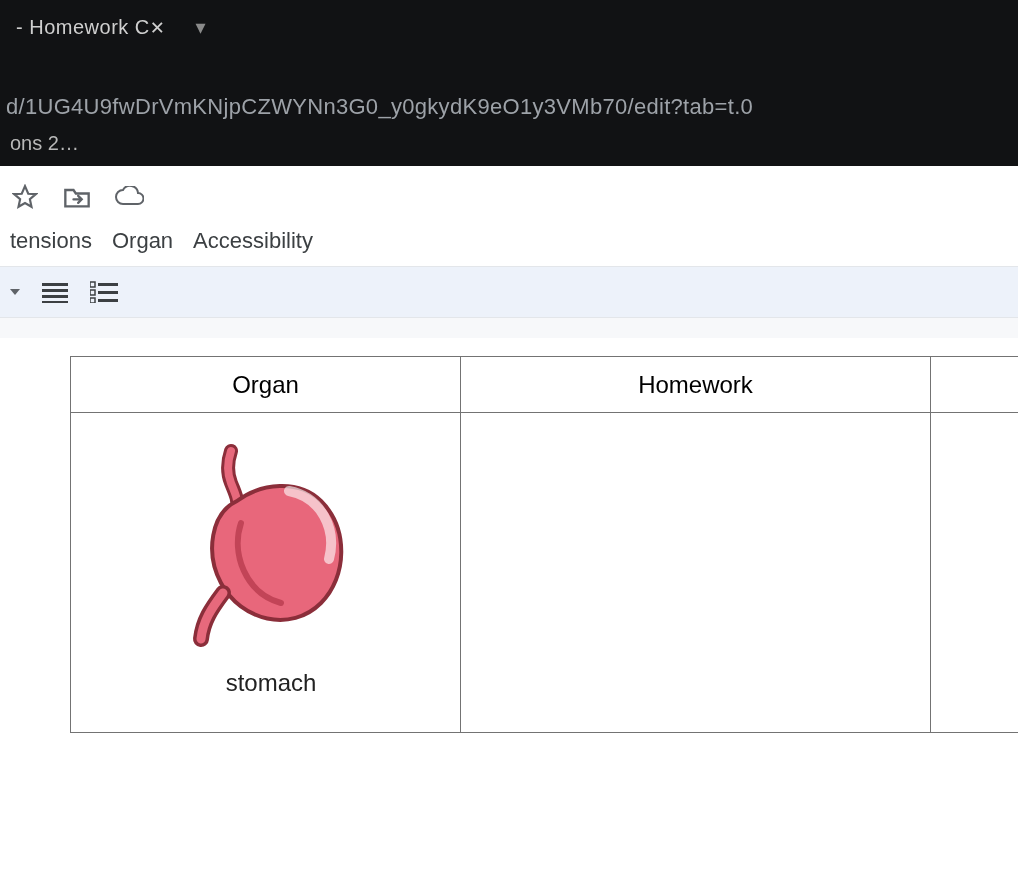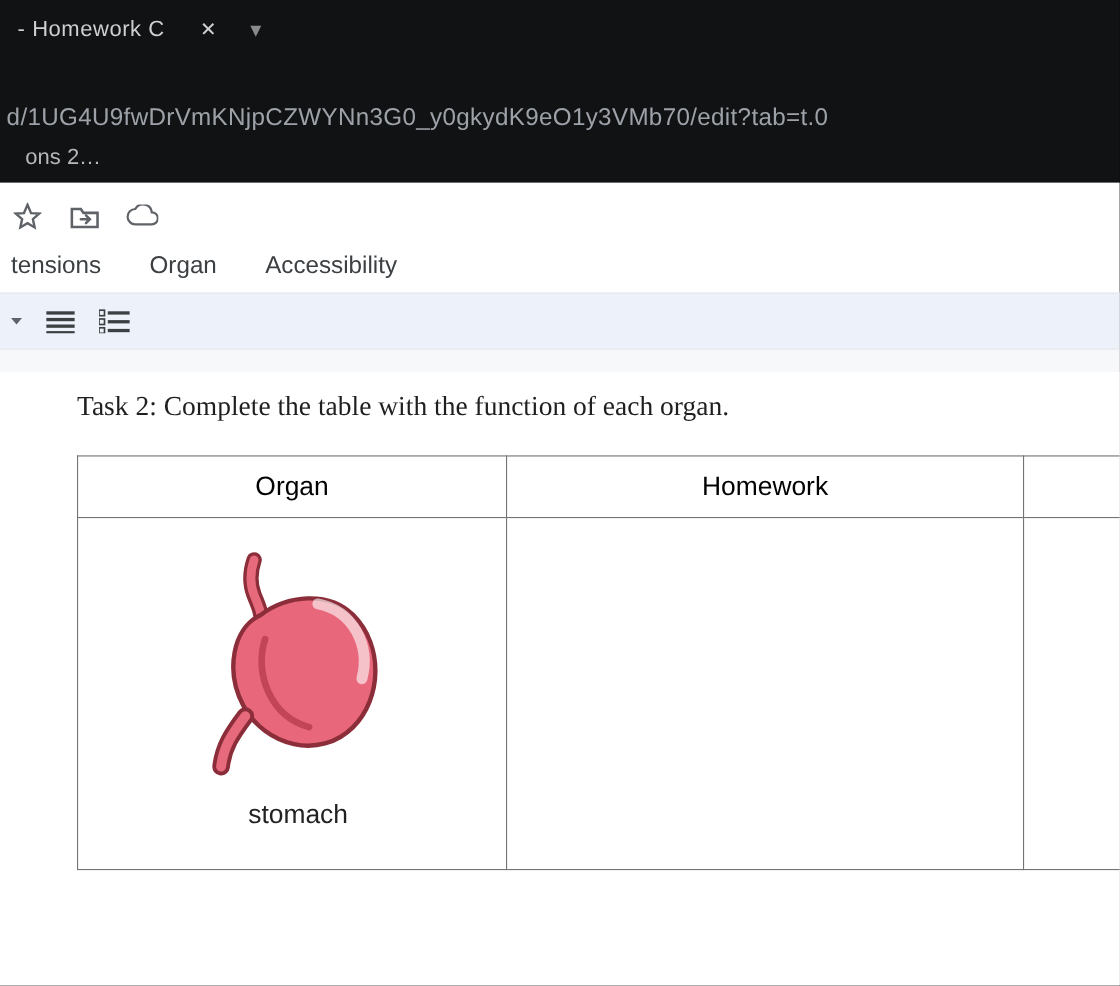--- a/index.html
+++ b/index.html
@@ -1,29 +1,29 @@
 <!DOCTYPE html>
 <html><head>
 <meta charset="utf-8">
 <style>
   * { box-sizing: border-box; margin: 0; padding: 0; }
   html, body { width: 1018px; height: 896px; font-family: Arial, sans-serif; overflow: hidden; background:#000; }
   .browser-chrome { background:#111214; color:#bdbdbd; width:100%; }
   .tab-strip { display:flex; align-items:center; height:54px; padding:0 6px; gap:10px; }
-  .tab { display:flex; align-items:center; gap:32px; padding:6px 10px; color:#cfcfcf; font-size:20px; letter-spacing:0.5px; }
+  .tab { display:flex; align-items:flex-end; gap:0; padding:6px 10px; color:#cfcfcf; font-size:20px; letter-spacing:0.5px; }
   .tab .close { color:#cfcfcf; font-size:18px; }
   .new-tab { color:#8a8a8a; font-size:20px; padding:0 10px; }
   .address-bar { height:66px; display:flex; align-items:flex-end; padding:0 6px; }
   .url { color:#9da2a8; font-size:22px; font-family: Arial, sans-serif; letter-spacing:0.3px; white-space:nowrap; overflow:hidden; }
-  .bookmarks-bar { height:46px; display:flex; align-items:center; padding:0 23px; color:#b8b8b8; font-size:20px; }
+  .bookmarks-bar { height:46px; display:flex; align-items:center; padding:0 10px; color:#b8b8b8; font-size:20px; }
   .app-area { background:#fff; width:100%; height:calc(896px - 54px - 66px - 46px); display:flex; flex-direction:column; }
   .doc-title-row { height:56px; display:flex; align-items:center; gap:22px; padding:6px 10px 0 10px; }
   .icon-btn { width:30px; height:30px; display:flex; align-items:center; justify-content:center; color:#5f6368; }
   .icon-btn svg { display:block; }
-  .menu-bar { height:44px; display:flex; align-items:center; gap:44px; padding:0 10px 6px 10px; color:#3c4043; font-size:22px; }
+  .menu-bar { height:44px; display:flex; align-items:center; gap:20px; padding:0 10px 6px 10px; color:#3c4043; font-size:22px; }
   .toolbar { height:52px; background:#edf2fa; border-top:1px solid #e3e6ea; border-bottom:1px solid #e3e6ea; display:flex; align-items:center; gap:22px; padding:0 10px; }
   .tb-dd { display:flex; align-items:center; gap:4px; }
   .caret-down { width:0; height:0; border-left:5px solid transparent; border-right:5px solid transparent; border-top:6px solid #5f6368; }
   .line-spacing svg, .checklist svg { display:block; }
   .document-surface { flex:1; background:#f7f8fa; overflow:hidden; padding-top:20px; }
   .page { background:#fff; margin:0 0 0 0; padding:18px 40px 0 70px; min-height:600px; position:relative; }
   .task-title { font-family: Georgia, 'Times New Roman', serif; font-size:25px; color:#1f1f1f; margin-bottom:30px; }
   table.organ { border-collapse:collapse; width:960px; table-layout:fixed; }
   table.organ th, table.organ td { border:1px solid #737373; padding:10px 12px; vertical-align:top; }
   table.organ th { font-family: 'Comic Sans MS', 'Comic Sans', cursive, sans-serif; font-weight:normal; font-size:24px; text-align:center; height:56px; vertical-align:middle; }
@@ -100,21 +100,20 @@
         <rect x="0" y="9" width="5" height="5" fill="none" stroke="#3c4043" stroke-width="1.5"></rect>
         <rect x="8" y="10" width="20" height="3" fill="#3c4043"></rect>
         <rect x="0" y="17" width="5" height="5" fill="none" stroke="#3c4043" stroke-width="1.5"></rect>
         <rect x="8" y="18" width="20" height="3" fill="#3c4043"></rect>
       </svg>
     </div>
   </div>
 
   <div class="document-surface">
     <div class="page">
-      <div class="task-title">Task 2: Complete the table with the function of each organ.</div>
 
       <table class="organ">
         <colgroup>
           <col class="col-organ">
             <col class="col-func">
             <col class="col-extra">
         </colgroup>
         <thead>
           <tr>
             <th>Organ</th>

